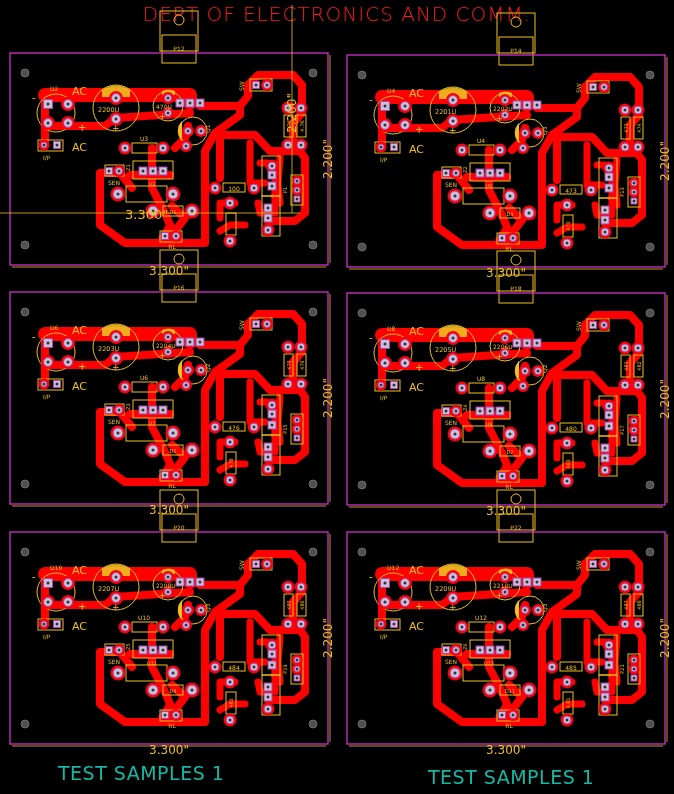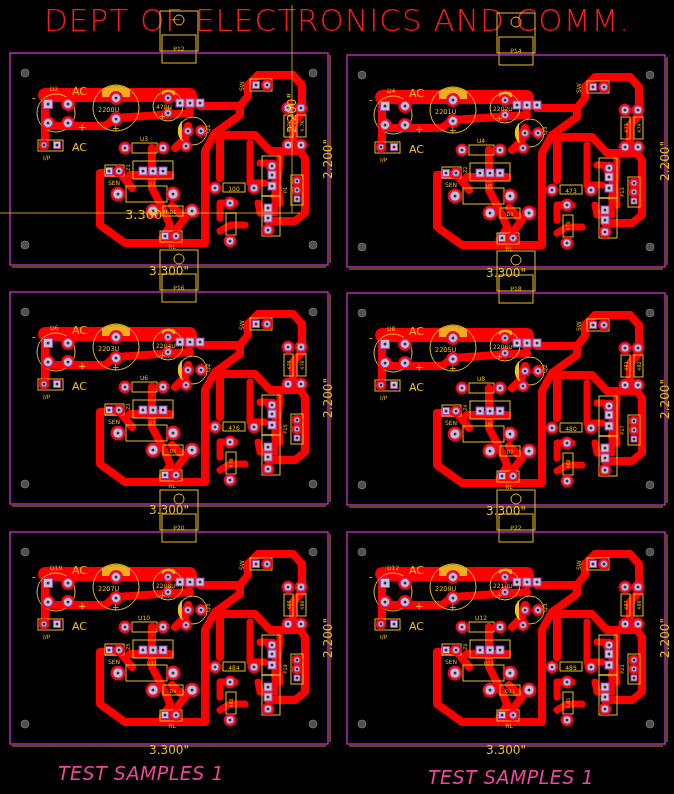--- a/index.html
+++ b/index.html
@@ -1,18 +1,18 @@
 <!DOCTYPE html>
 <html><head>
 <meta charset="utf-8">
 <style>
   html, body { margin:0; padding:0; background:#000; }
   body { width:674px; height:794px; overflow:hidden; position:relative; font-family:"DejaVu Sans Mono", monospace; }
-  .title { position:absolute; left:0; top:2px; width:674px; text-align:center; color:#ff1a1a; font-family:"DejaVu Sans", sans-serif; font-size:31px; letter-spacing:1px; font-weight:300; }
-  .caption { position:absolute; color:#ec4899; font-family:"DejaVu Sans", sans-serif; font-size:19px; letter-spacing:0.5px;font-style:italic; }
+  .title { position:absolute; left:0; top:2px; width:674px; text-align:center; color:#ff1a1a; font-family:"DejaVu Sans", sans-serif; font-size:20px; letter-spacing:1px; font-weight:300; }
+  .caption { position:absolute; color:#14b8a6; font-family:"DejaVu Sans", sans-serif; font-size:19px; letter-spacing:0.5px; }
   .board { position:absolute; width:318px; height:214px; }
   .board svg { position:absolute; left:0; top:0; overflow:visible; }
   .silk-text { fill:#f0c020; font-family:"DejaVu Sans", sans-serif; }
 </style>
 </head>
 <body>
 
 <div class="title">DEPT OF ELECTRONICS AND COMM.</div>
 
 <div id="boards">

